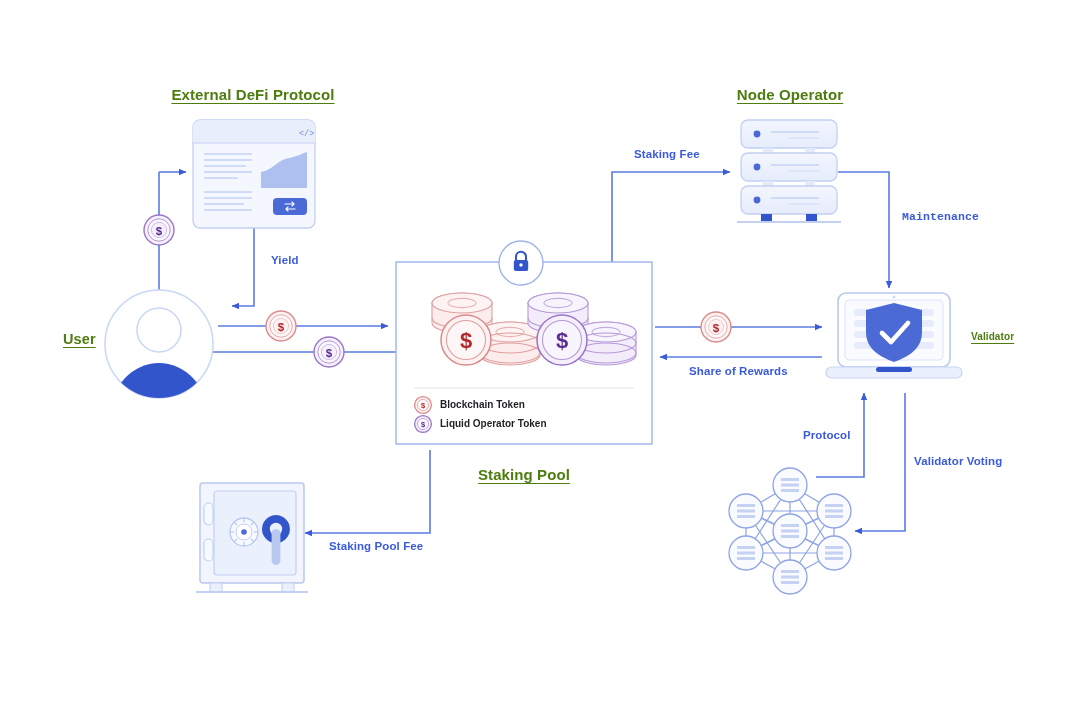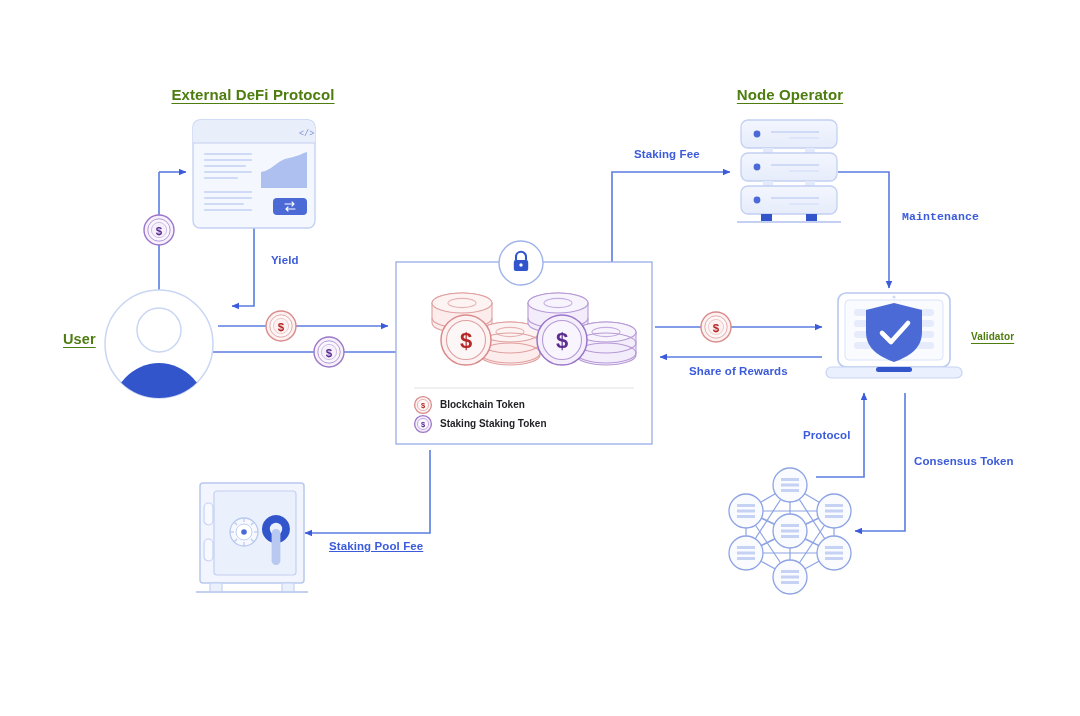--- a/index.html
+++ b/index.html
@@ -341,26 +341,27 @@
       <circle r="15" fill="#fdf1f1" stroke="#d98b8b" stroke-width="1.4"></circle>
       <circle r="11.2" fill="#fdf7f7" stroke="#e3adad" stroke-width="1"></circle>
       <circle r="7.6" fill="#fdf1f1" stroke="#eabebe" stroke-width=".8"></circle>
       <text x="0" y="4.6" font-size="11.5" font-weight="bold" fill="#b52828" text-anchor="middle" font-family="'Liberation Sans',sans-serif">$</text>
     </g>
   </svg>
 
   <div class="node-title" style="left:0;top:86px;width:506px;text-align:center;font-size:15px;">External DeFi Protocol</div>
   <div class="node-title" style="left:660px;top:86px;width:260px;text-align:center;font-size:15px;">Node Operator</div>
   <div class="node-title" style="left:36px;top:331px;font-size:14.5px;margin-left:27px;">User</div>
+  <div class="node-title" style="left:396px;top:466px;width:256px;text-align:center;font-size:15px;">Staking Pool</div>
   <div class="node-title" style="left:971px;top:331px;font-size:10px;">Validator</div>
 
   <div class="flow-label" style="left:634px;top:148px;">Staking Fee</div>
   <div class="flow-label" style="left:902px;top:210px;font-family:Liberation Mono, monospace;">Maintenance</div>
   <div class="flow-label" style="left:271px;top:254px;">Yield</div>
   <div class="flow-label" style="left:689px;top:365px;">Share of Rewards</div>
   <div class="flow-label" style="left:803px;top:429px;">Protocol</div>
-  <div class="flow-label" style="left:914px;top:455px;">Consensus Token</div>
-  <div class="flow-label" style="left:329px;top:540px;text-decoration:underline;">Staking Pool Fee</div>
+  <div class="flow-label" style="left:914px;top:455px;">Validator Voting</div>
+  <div class="flow-label" style="left:329px;top:540px;">Staking Pool Fee</div>
 
   <div class="legend-label" style="left:440px;top:399px;">Blockchain Token</div>
-  <div class="legend-label" style="left:440px;top:418px;">Staking Staking Token</div>
+  <div class="legend-label" style="left:440px;top:418px;">Liquid Operator Token</div>
 
 </div>
 
 </body></html>

